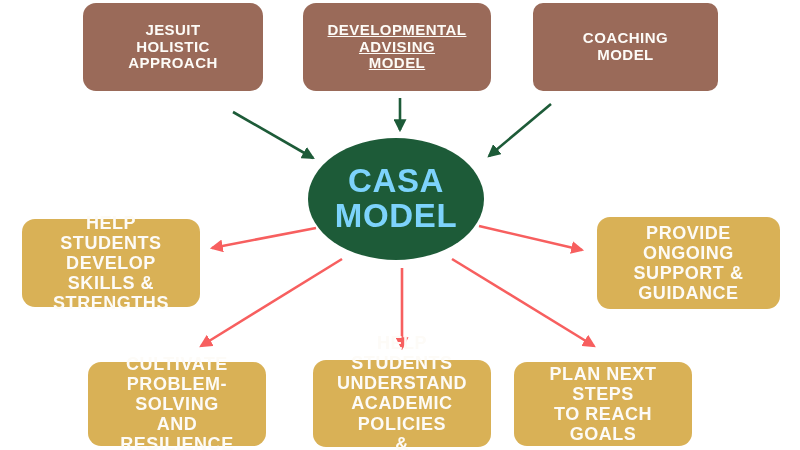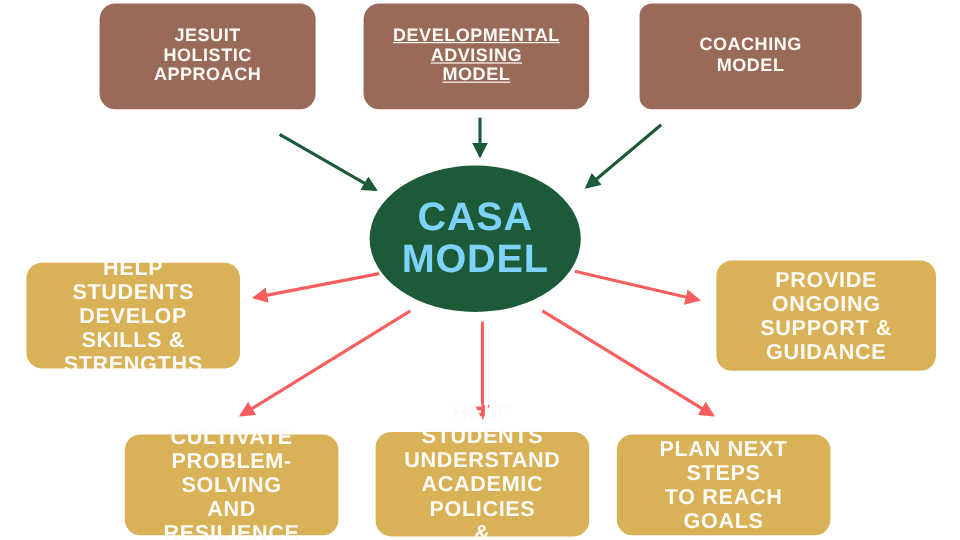--- a/index.html
+++ b/index.html
@@ -14,21 +14,21 @@
     white-space:pre-line;line-height:1.12;letter-spacing:.03em;
     border-radius:13px;padding:4px 20px;box-sizing:border-box;
   }
   .brown{background:#9a6a59;font-size:15px;}
   .gold{background:#d9b156;font-size:18px;}
   .b-jesuit{left:83px;top:3px;width:180px;height:88px;}
   .b-devel{left:303px;top:3px;width:188px;height:88px;text-decoration:underline;}
   .b-coach{left:533px;top:3px;width:185px;height:88px;border-radius:10px;}
   .b-left{left:22px;top:219px;width:178px;height:88px;}
   .b-right{left:597px;top:217px;width:183px;height:92px;}
-  .b-bl{left:88px;top:362px;width:178px;height:84px;margin-left:16px;}
+  .b-bl{left:88px;top:362px;width:178px;height:84px;}
   .b-bc{left:313px;top:360px;width:178px;height:87px;}
   .b-br{left:514px;top:362px;width:178px;height:84px;}
   .center-ellipse{
     position:absolute;left:308px;top:138px;width:176px;height:122px;
     background:#1d5b38;border-radius:50%;
     display:flex;align-items:center;justify-content:center;
     text-align:center;color:#7dd3fc;font-weight:800;font-size:33px;
     line-height:1.06;letter-spacing:.02em;white-space:pre-line;
   }
 </style>

